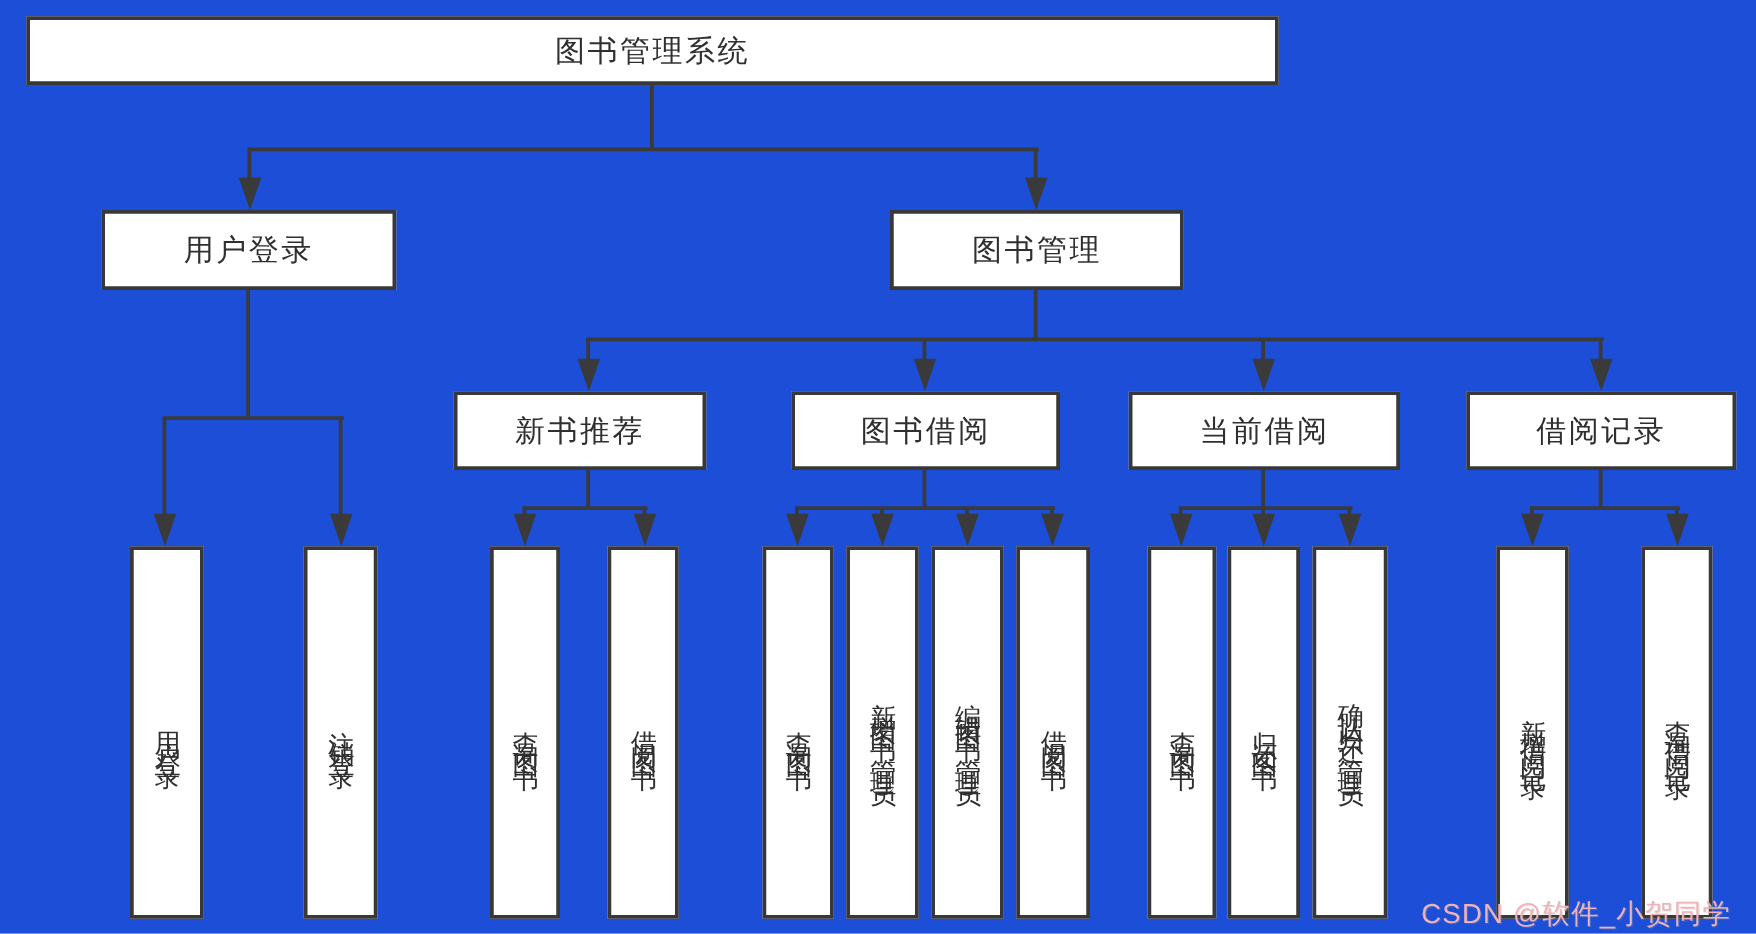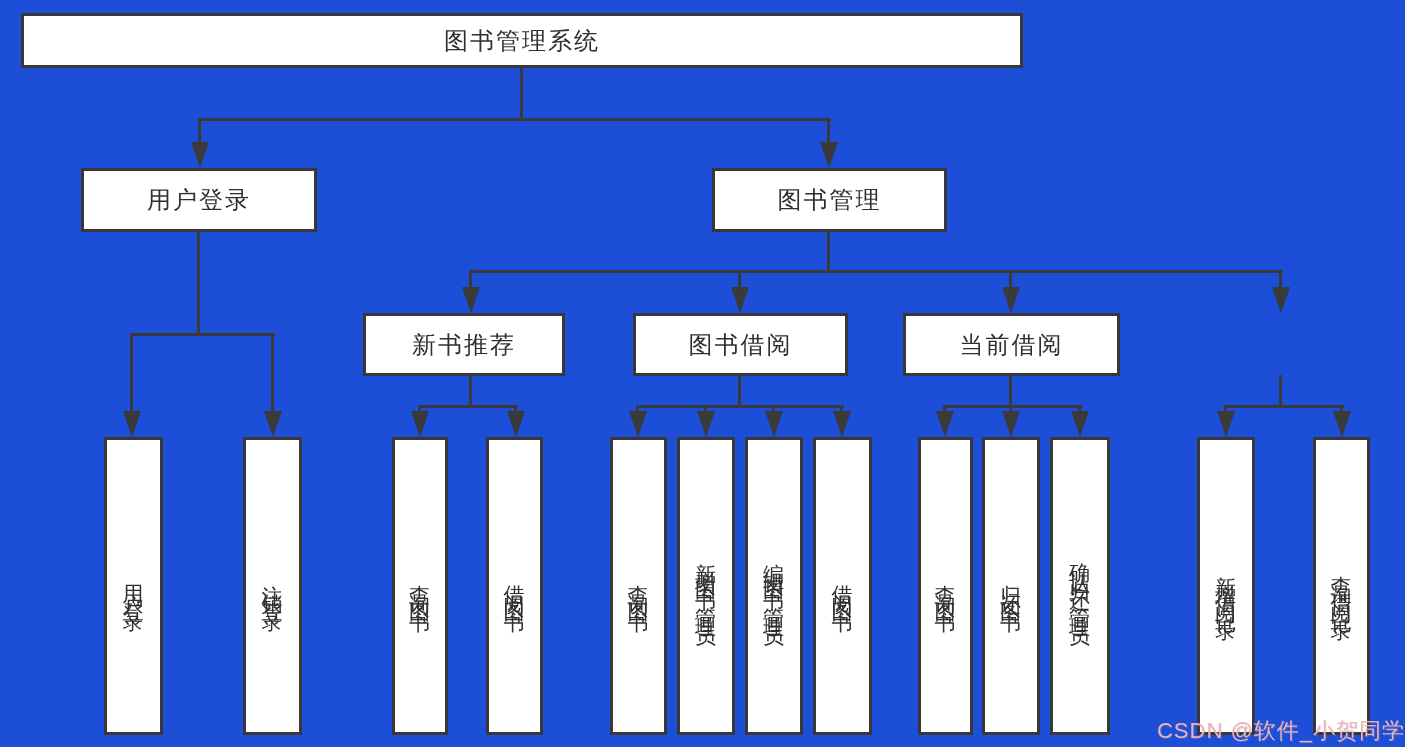--- a/index.html
+++ b/index.html
@@ -51,21 +51,21 @@
     position: absolute;
     width: 0;
     height: 0;
     border-left: 9px solid transparent;
     border-right: 9px solid transparent;
     border-top: 26px solid #3a3a3a;
   }
   .watermark {
     position: absolute;
     top: 716px;
-    right: 0;
+    right: 20px;
     font-size: 22px;
     color: #efb2b8;
     letter-spacing: 1px;
     white-space: nowrap;
     text-shadow: 1px 1px 0 rgba(160,160,160,0.30);
   }
 </style>
 </head>
 <body>
 
@@ -109,20 +109,23 @@
 
   <div class="box h" style="left:363px;top:313px;width:202px;height:63px">
     <span>新书推荐</span>
   </div>
   <div class="box h" style="left:633px;top:313px;width:215px;height:63px">
     <span>图书借阅</span>
   </div>
   <div class="box h" style="left:903px;top:313px;width:217px;height:63px">
     <span>当前借阅</span>
   </div>
+  <div class="box h" style="left:1173px;top:313px;width:216px;height:63px">
+    <span>借阅记录</span>
+  </div>
 
   <div class="vline" style="left:469px;top:376px;height:32px"></div>
   <div class="hline" style="left:418px;top:405px;width:100px"></div>
   <div class="vline" style="left:418px;top:407px;height:8px"></div>
   <div class="arrow" style="left:411px;top:411px"></div>
   <div class="vline" style="left:514px;top:407px;height:8px"></div>
   <div class="arrow" style="left:507px;top:411px"></div>
 
   <div class="vline" style="left:738px;top:376px;height:32px"></div>
   <div class="hline" style="left:636px;top:405px;width:208px"></div>

